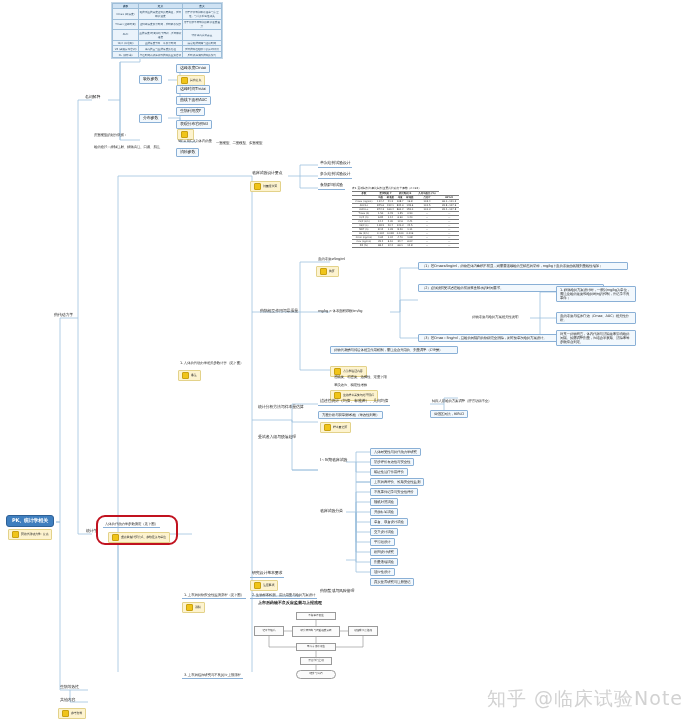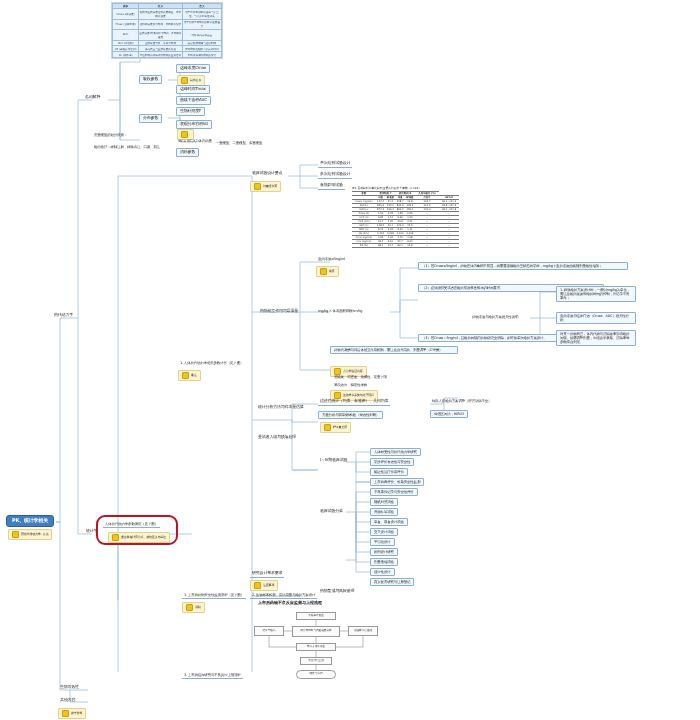--- a/index.html
+++ b/index.html
@@ -499,14 +499,15 @@
   <div class="node n-yellow t3" style="left:108px;top:532px;">
     <span class="tag"></span><span>重点掌握计算公式、参数意义与单位</span>
   </div>
   <div class="node n-plain t35" style="left:178px;top:360px;">1. 人体药代动力学相关参数计算（见下图）</div>
   <div class="node n-yellow t3" style="left:178px;top:370px;">
     <span class="tag"></span><span>备注</span>
   </div>
 
   <div class="redbox" style="left:96px;top:515px;width:78px;height:26px;"></div>
 
+  <div class="wm" style="left:487px;top:686px;">知乎 @临床试验Note</div>
 
 </div>
 
 </body></html>

